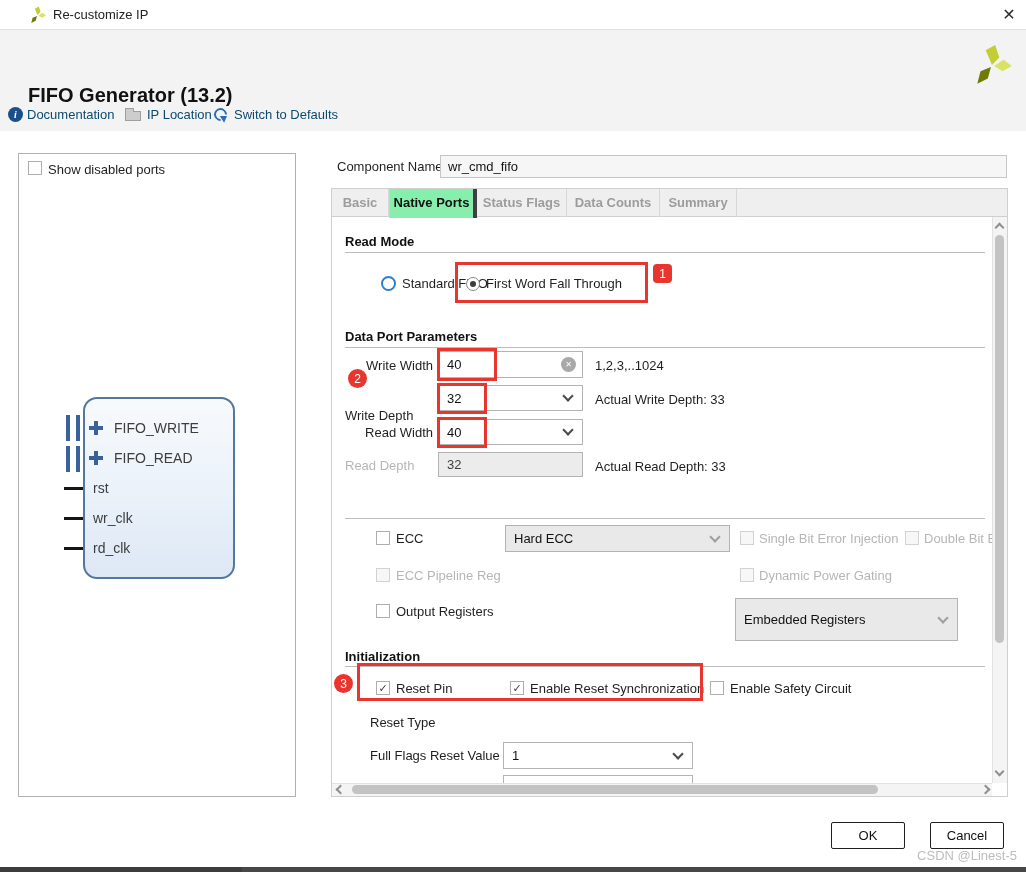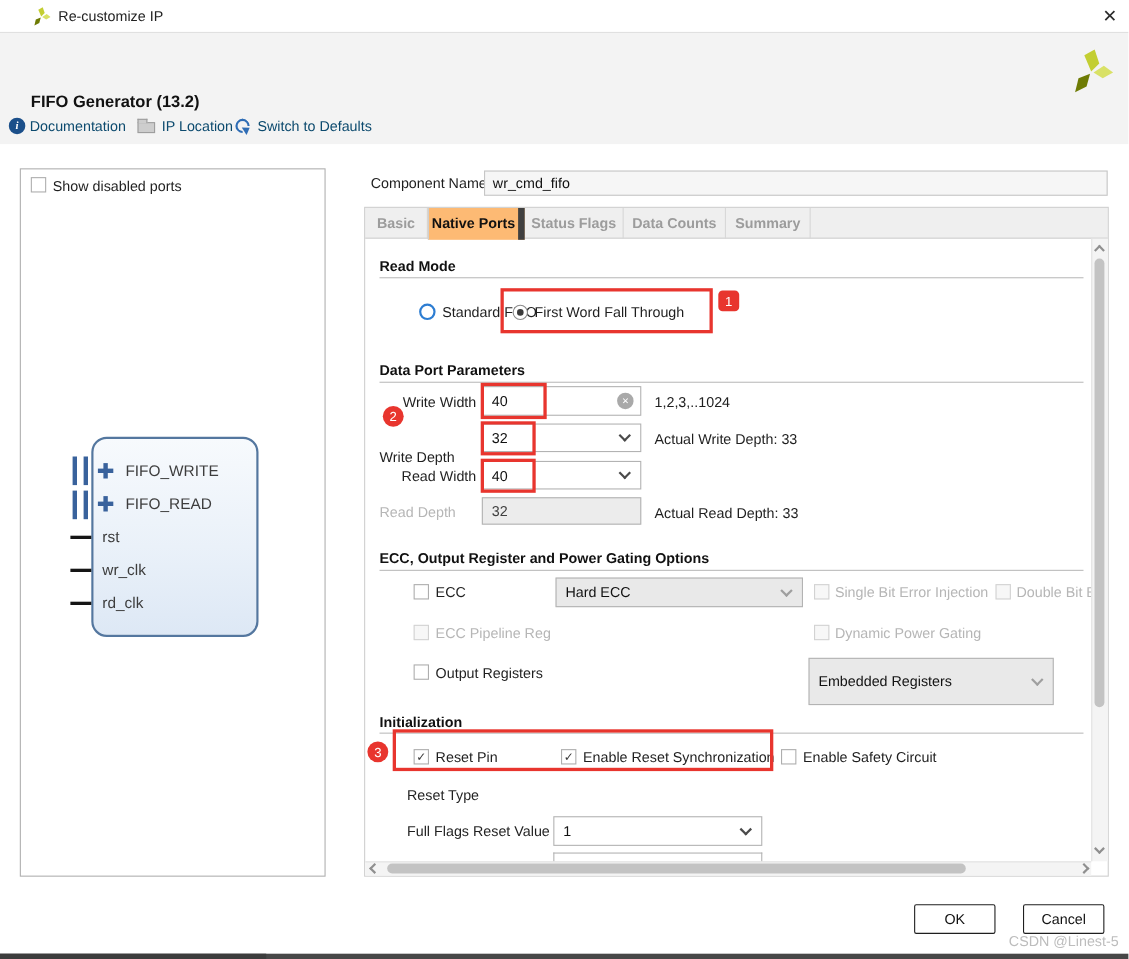--- a/index.html
+++ b/index.html
@@ -7,21 +7,21 @@
   #root { position:relative; width:1026px; height:872px; background:#fff; overflow:hidden; font-size:13px; color:#1a1a1a; }
   .abs { position:absolute; }
 
   
   .titlebar { position:absolute; left:0; top:0; width:1026px; height:30px; background:#fff; border-bottom:1px solid #e0e0e0; }
   .title-text { position:absolute; left:53px; top:0; height:30px; line-height:30px; font-size:13px; color:#222; }
   .close-x { position:absolute; left:996px; top:3px; width:26px; height:24px; font-size:16px; color:#2b2b2b; text-align:center; line-height:24px; cursor:pointer; font-family:"DejaVu Sans",sans-serif; }
 
   
   .header { position:absolute; left:0; top:30px; width:1026px; height:101px; background:#f3f3f3; }
-  .hdr-title { position:absolute; left:28px; top:54px; font-size:15px; font-weight:bold; color:#111; }
+  .hdr-title { position:absolute; left:28px; top:54px; font-size:20px; font-weight:bold; color:#111; }
 
   
   .tb-label { position:absolute; top:107px; font-size:13px; color:#0c4a6e; cursor:pointer; }
   .ic-info { position:absolute; left:8px; top:107px; width:15px; height:15px; border-radius:50%; background:#1b4f8a; color:#fff;
              font:italic bold 10px "Liberation Serif",serif; display:flex; align-items:center; justify-content:center; }
   .ic-folder { position:absolute; left:125px; top:111px; width:16px; height:10px; background:#cdcdcd; border:1px solid #9e9e9e; }
   .ic-folder::before { content:""; position:absolute; left:-1px; top:-4px; width:7px; height:3px; background:#cdcdcd; border:1px solid #9e9e9e; border-bottom:none; }
   .ic-refresh { position:absolute; left:214px; top:108px; width:13px; height:13px; border:2px solid #2f6db5; border-radius:50%; border-right-color:transparent; transform:rotate(45deg); }
   .ic-refresh::after { content:""; position:absolute; right:-5px; top:-3px; border:4px solid transparent; border-bottom:6px solid #2f6db5; transform:rotate(12deg); }
 
@@ -41,21 +41,21 @@
   .plus::before { content:""; position:absolute; left:0; top:5px; width:14px; height:4px; background:#39629c; }
   .plus::after  { content:""; position:absolute; left:5px; top:0; width:4px; height:14px; background:#39629c; }
   .stub { position:absolute; width:19px; height:3px; background:#151515; }
   .port-txt { position:absolute; font-size:14px; color:#3d3d3d; white-space:nowrap; }
 
   
   .comp-input { position:absolute; left:440px; top:155px; width:567px; height:23px; background:#f6f6f6; border:1px solid #c6c6c6; line-height:21px; padding-left:7px; color:#111; }
   .panel-border { position:absolute; left:331px; top:188px; width:677px; height:609px; border:1px solid #cfcfcf; pointer-events:none; }
   .tabstrip { position:absolute; left:332px; top:189px; width:675px; height:28px; background:#efefef; border-bottom:1px solid #cfcfcf; display:flex; }
   .tab { height:28px; line-height:28px; text-align:center; font-weight:bold; color:#9c9c9c; border-right:1px solid #d8d8d8; cursor:pointer; }
-  .tab.active { background:#fdba74; color:#111; height:29px; border-left:1px solid #cfcfcf; border-right:6px solid #404040; }
+  .tab.active { background:#86efac; color:#111; height:29px; border-left:1px solid #cfcfcf; border-right:4px solid #404040; }
 
   
   .sec { position:absolute; font-weight:bold; color:#111; white-space:nowrap; }
   .sec-line { position:absolute; height:1px; background:#bcbcbc; }
 
   .input { position:absolute; border:1px solid #b3b3b3; background:#fff; display:flex; align-items:center; padding:0 6px 0 8px; color:#111; }
   .input.dis { background:#ececec; color:#3f3f3f; }
   .clear { width:15px; height:15px; border-radius:50%; background:#a9a9a9; color:#fff; display:flex; align-items:center; justify-content:center; margin-left:auto; }
   .clear span { font:bold 8px "DejaVu Sans",sans-serif; }
   .combo { position:absolute; height:26px; background:#fff; border:1px solid #b3b3b3; display:flex; align-items:center; justify-content:space-between; padding:0 10px 0 8px; color:#111; cursor:pointer; }
@@ -188,21 +188,20 @@
     <span class="chev"></span>
   </div>
   <div class="hl" style="left:437px;top:417px;width:50px;height:31px"></div>
 
   <div class="lbl dis" style="left:345px;top:458px;width:88px;text-align:left">Read Depth</div>
   <div class="input dis" style="left:438px;top:452px;width:145px;height:25px">
     <span>32</span>
   </div>
   <div class="lbl" style="left:595px;top:459px">Actual Read Depth: 33</div>
 
-  <div class="sec" style="left:345px;top:500px">ECC, Output Register and Power Gating Options</div>
   <div class="sec-line" style="left:345px;top:518px;width:640px"></div>
 
   <div class="cb" style="left:376px;top:531px"></div>
   <div class="lbl" style="left:396px;top:531px">ECC</div>
   <div class="combo dis" style="left:505px;top:525px;width:225px;height:27px">
     <span>Hard ECC</span>
     <span class="chev"></span>
   </div>
   <div class="cb dis" style="left:740px;top:531px"></div>
   <div class="lbl dis" style="left:759px;top:531px">Single Bit Error Injection</div>

